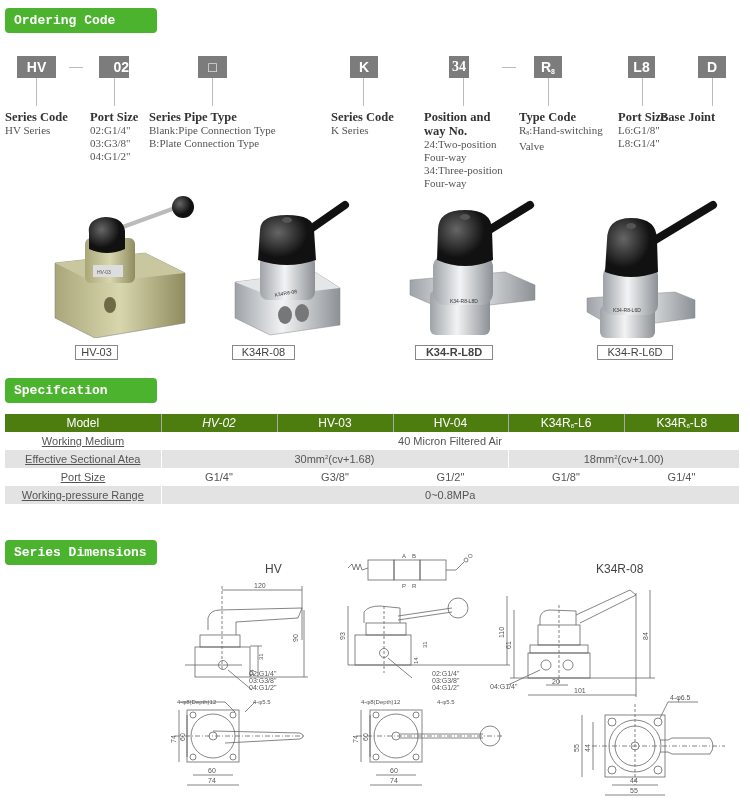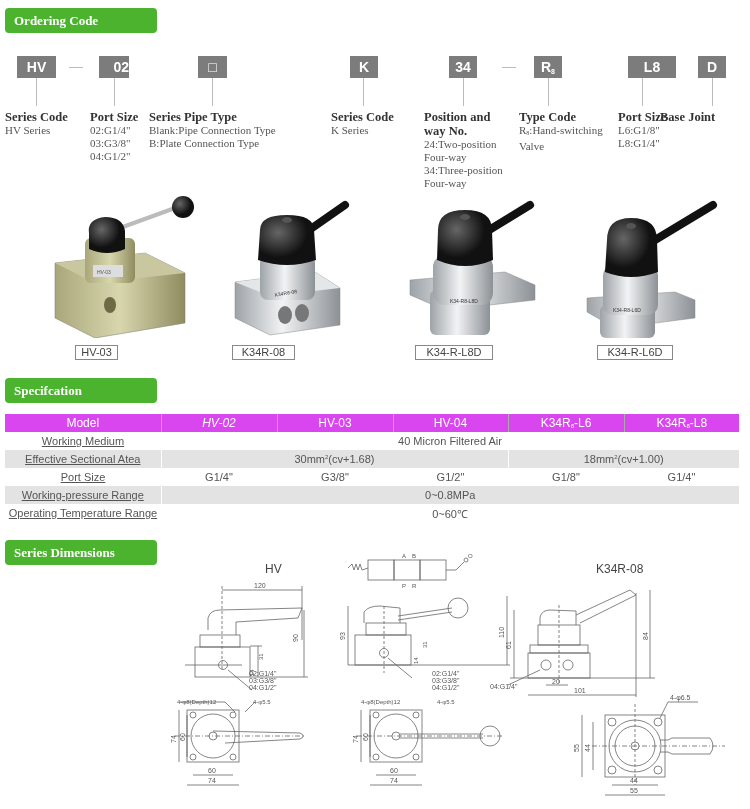--- a/index.html
+++ b/index.html
@@ -4,21 +4,21 @@
 <style>
   * { box-sizing: border-box; margin: 0; padding: 0; }
   html, body { width: 750px; height: 809px; background: #ffffff; overflow: hidden; }
   body { position: relative; font-family: "Liberation Sans", sans-serif; color: #333; }
 
   .section-header {
     position: absolute; left: 5px; width: 152px; height: 25px;
     background: #4cb32f; border-radius: 4px;
     color: #fff; font-weight: bold; font-size: 13px;
     line-height: 25px; padding-left: 9px;
-    font-family: Liberation Serif, serif;
+    font-family: Liberation Mono, monospace;
   }
 
   
   .code-box {
     position: absolute; top: 56px; height: 22px;
     background: #7c7c7c; color: #fff; font-weight: bold; font-size: 14px;
     text-align: center; line-height: 22px;
   }
   .code-box sub { font-size: 7px; vertical-align: -2px; }
   .code-dash { position: absolute; top: 67px; height: 1px; background: #bbb; width: 14px; }
@@ -29,21 +29,21 @@
   
   .product { position: absolute; }
   .caption {
     position: absolute; top: 345px; height: 15px; border: 1px solid #888;
     font-size: 11px; line-height: 13px; text-align: center; color: #444; background: #fff;
   }
 
   
   .spec { position: absolute; left: 5px; top: 414px; width: 734px; border-collapse: collapse; font-size: 11px; color: #555; }
   .spec td, .spec th { height: 18px; text-align: center; padding: 0; font-weight: normal; }
-  .spec th { background: #d946ef; color: #fff; font-size: 12px; border-left: 1px solid #aaa; margin-top: 27px; }
+  .spec th { background: #4d7c0f; color: #fff; font-size: 12px; border-left: 1px solid #aaa; margin-top: 27px; }
   .spec th:first-child { border-left: none; }
   .spec tr.alt td { background: #e3e3e3; }
   .spec tr.alt td.first { background: #e3e3e3; }
   .spec td.first { width: 156px; text-decoration: underline; }
   .spec td.sep { border-left: 1px solid #fff; }
   sup.s { font-size: 6px; vertical-align: 4px; }
   sub.s { font-size: 6px; vertical-align: -1px; }
 
   .dim-title { position: absolute; font-size: 12px; color: #444; }
   .dwg { position: absolute; }
@@ -52,24 +52,24 @@
 </head>
 <body>
 
 <div class="section-header" style="top:8px;">Ordering Code</div>
 
 <div class="code-box" style="left:17px;width:39px;">HV</div>
 <div class="code-dash" style="left:69px;"></div>
 <div class="code-box" style="left:99px;width:30px;text-align:right;">02</div>
 <div class="code-box" style="left:198px;width:29px;font-weight:normal;">□</div>
 <div class="code-box" style="left:350px;width:28px;">K</div>
-<div class="code-box" style="left:449px;width:28px;">34</div>
+<div class="code-box" style="left:449px;width:20px;font-family:Liberation Serif, serif;">34</div>
 <div class="code-dash" style="left:502px;"></div>
 <div class="code-box" style="left:534px;width:28px;"><span>R</span><sub>8</sub></div>
-<div class="code-box" style="left:628px;width:48px;">L8</div>
+<div class="code-box" style="left:628px;width:27px;">L8</div>
 <div class="code-box" style="left:698px;width:28px;">D</div>
 
 <div class="code-stem" style="left:36px;"></div>
 <div class="code-stem" style="left:114px;"></div>
 <div class="code-stem" style="left:212px;"></div>
 <div class="code-stem" style="left:363px;"></div>
 <div class="code-stem" style="left:463px;"></div>
 <div class="code-stem" style="left:548px;"></div>
 <div class="code-stem" style="left:642px;"></div>
 <div class="code-stem" style="left:712px;"></div>
@@ -167,21 +167,21 @@
   <rect x="15" y="105" width="55" height="33" rx="6" fill="url(#alu)"></rect>
   <rect x="18" y="65" width="55" height="50" rx="10" fill="url(#alu)"></rect>
   <text x="28" y="112" font-size="5" fill="#333">K34-R8-L6D</text>
   <line x1="70" y1="40" x2="128" y2="5" stroke="#111" stroke-width="8" stroke-linecap="round"></line>
   <path d="M22,40 Q22,18 46,18 Q72,18 72,40 L73,72 Q46,82 20,72 Z" fill="url(#knob)"></path>
   <ellipse cx="46" cy="26" rx="5" ry="3" fill="#555"></ellipse>
 </svg>
 
 <div class="caption" style="left:75px;width:43px;">HV-03</div>
 <div class="caption" style="left:232px;width:63px;">K34R-08</div>
-<div class="caption" style="left:415px;width:78px;">K34-R-L8D</div>
+<div class="caption" style="left:415px;width:78px;font-weight:bold;">K34-R-L8D</div>
 <div class="caption" style="left:597px;width:76px;">K34-R-L6D</div>
 
 <div class="section-header" style="top:378px;">Specifcation</div>
 
 <table class="spec">
   <tbody>
       <tr>
     <th style="width:156px;">Model</th>
     <th style="width:116px;font-style:italic;">HV-02</th>
     <th style="width:116px;">HV-03</th>
@@ -202,24 +202,20 @@
     <td class="first">Port Size</td>
     <td>G1/4"</td>
     <td>G3/8"</td>
     <td>G1/2"</td>
     <td>G1/8"</td>
     <td>G1/4"</td>
   </tr>
   <tr class="alt">
     <td class="first">Working-pressure Range</td>
     <td colspan="5" class="sep">0~0.8MPa</td>
-  </tr>
-  <tr>
-    <td class="first">Operating Temperature Range</td>
-    <td colspan="5">0~60℃</td>
   </tr>
 </tbody>
   </table>
 
 <div class="section-header" style="top:540px;">Series Dimensions</div>
 <div class="dim-title" style="left:265px;top:562px;">HV</div>
 <div class="dim-title" style="left:596px;top:562px;">K34R-08</div>
 
 <svg class="dwg" style="left:180px;top:580px;" width="140" height="115" stroke="#666" fill="none" stroke-width=".8">
   <line x1="42" y1="10" x2="122" y2="10"></line>

